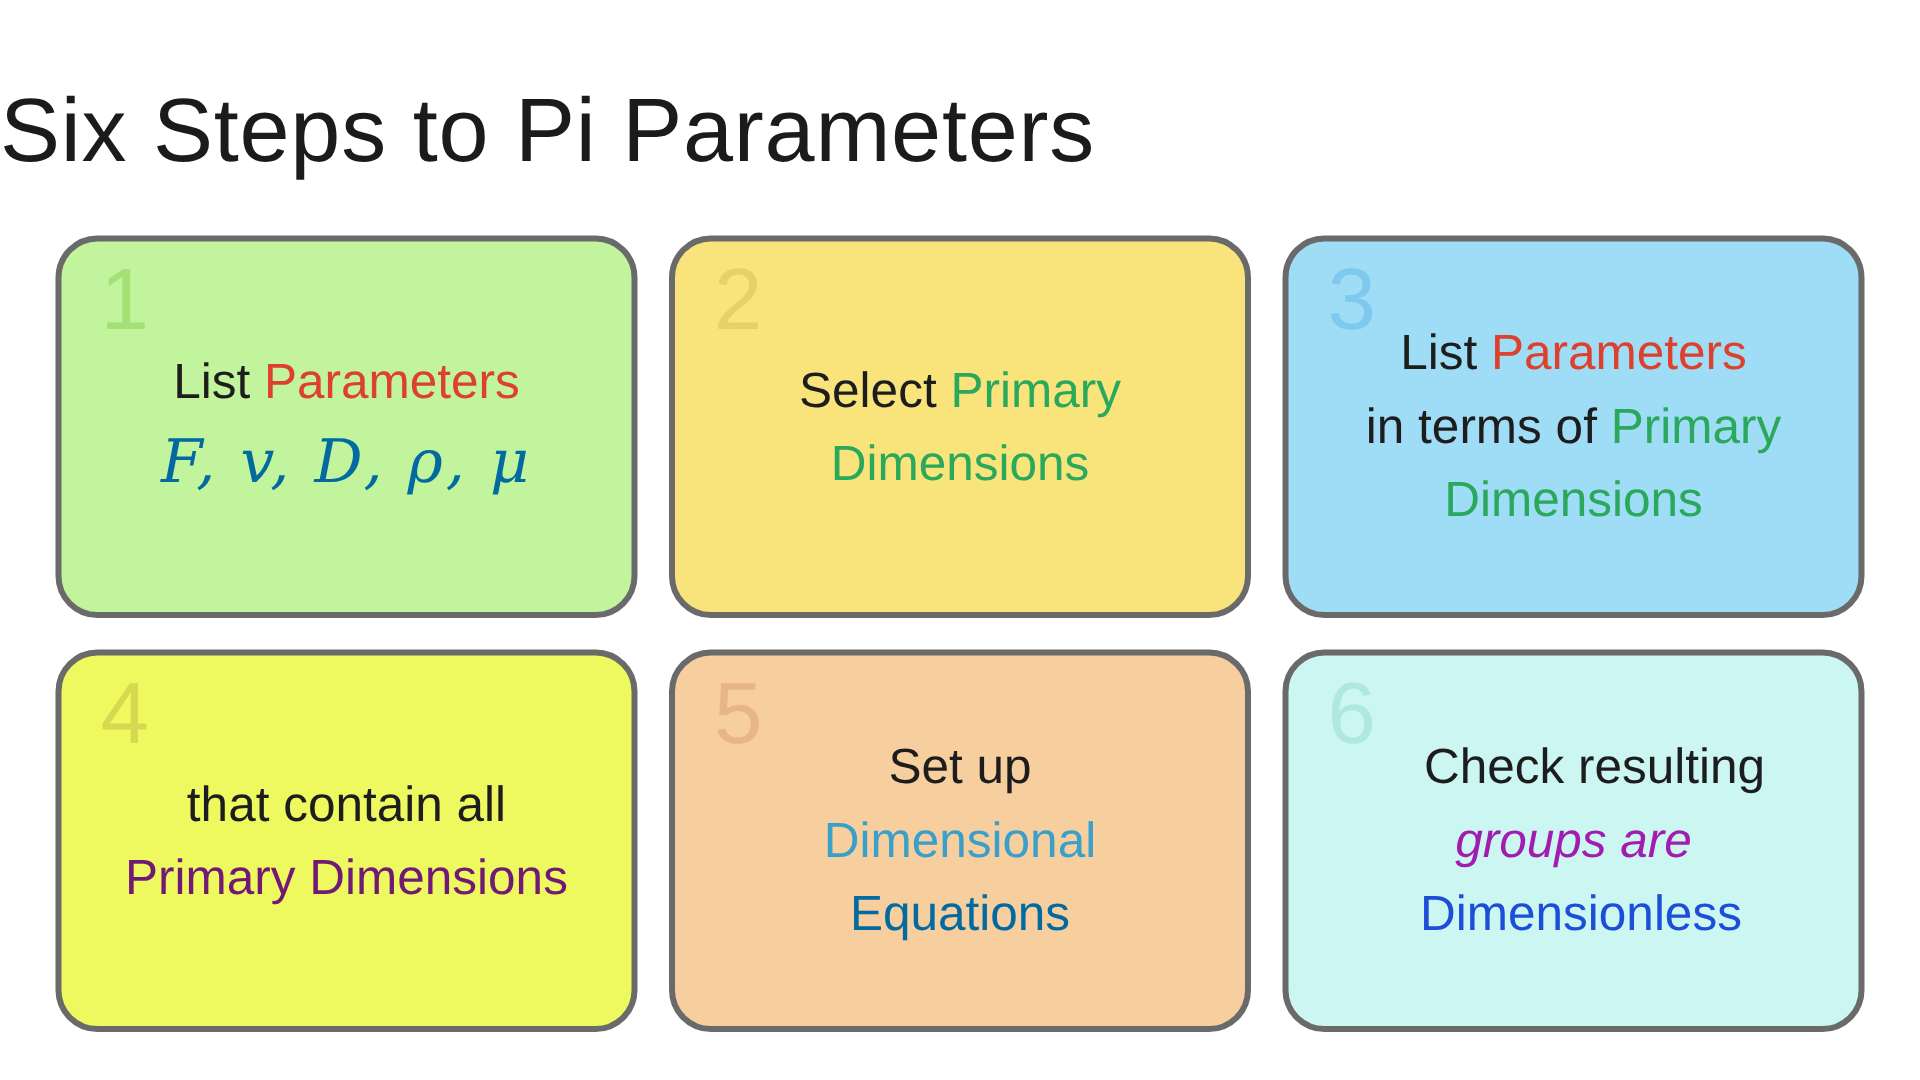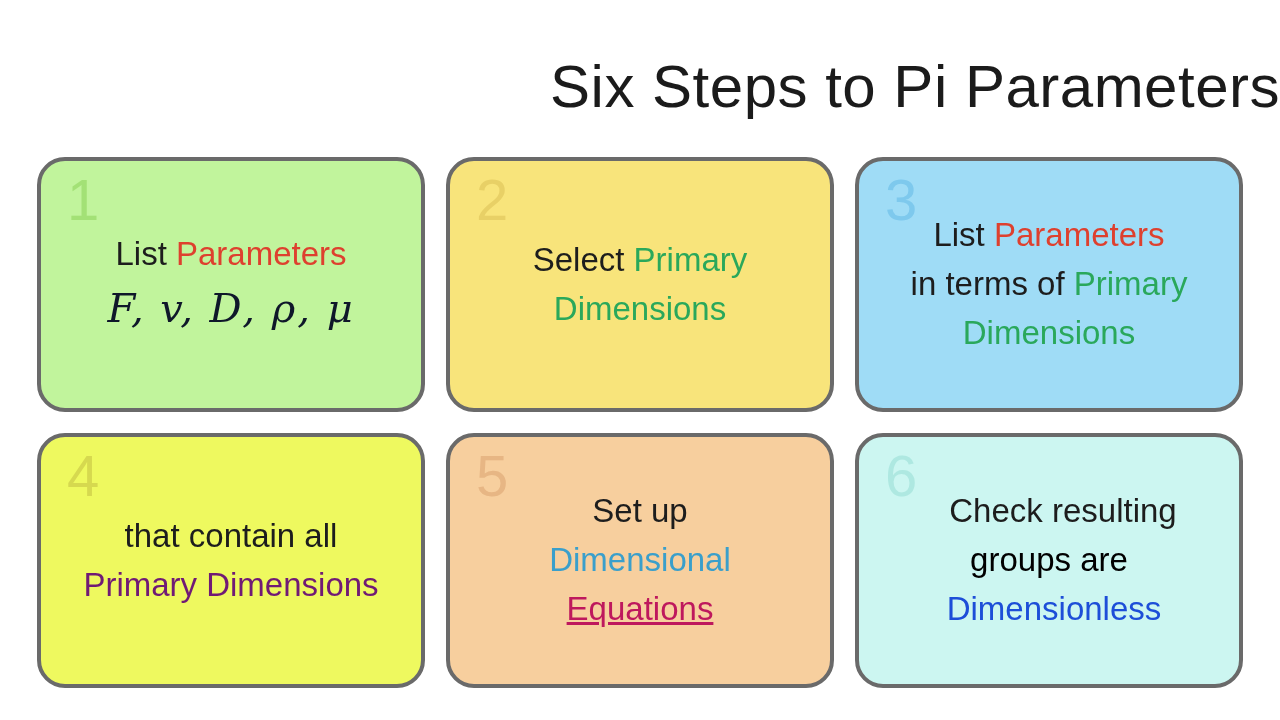--- a/index.html
+++ b/index.html
@@ -15,21 +15,21 @@
     position: relative;
     width: 1280px;
     height: 720px;
   }
   h1.title {
     margin: 0;
     position: absolute;
     top: 52px;
     left: 0;
     width: 1280px;
-    text-align: right;
+    text-align: left;
     font-size: 60px;
     font-weight: 500;
     letter-spacing: 0.5px;
     color: #1b1b1b;
   }
   .grid {
     position: absolute;
     left: 37px;
     top: 157px;
     width: 1206px;
@@ -74,21 +74,21 @@
 <body>
 
 <div class="page">
   <h1 class="title">Six Steps to Pi Parameters</h1>
 
   <div class="grid">
     <section class="card" style="background: rgb(193, 244, 156);">
       <span class="num" style="color: rgb(163, 225, 118);">1</span>
       <div class="content">
           <div><span style="color: rgb(29, 29, 29);">List </span><span style="color: rgb(222, 64, 46);">Parameters</span></div>
-          <div><span class="math" style="color: #0f172a;">F, v, D, ρ, μ</span></div>
+          <div><span class="math" style="color: #0369a1;">F, v, D, ρ, μ</span></div>
         </div>
     </section>
     <section class="card" style="background: rgb(248, 228, 123);">
       <span class="num" style="color: rgb(232, 208, 102);">2</span>
       <div class="content">
           <div><span style="color: rgb(29, 29, 29);">Select </span><span style="color: rgb(42, 168, 91);">Primary</span></div>
           <div><span style="color: rgb(42, 168, 91);">Dimensions</span></div>
         </div>
     </section>
     <section class="card" style="background: rgb(159, 220, 246);">
@@ -104,25 +104,25 @@
       <div class="content">
           <div><span style="color: rgb(29, 29, 29);">that contain all</span></div>
           <div><span style="color: #701a75;">Primary Dimensions</span></div>
         </div>
     </section>
     <section class="card" style="background: rgb(247, 207, 158);">
       <span class="num" style="color: rgb(231, 182, 132);">5</span>
       <div class="content">
           <div><span style="color: rgb(29, 29, 29);">Set up</span></div>
           <div><span style="color: rgb(58, 159, 203);">Dimensional</span></div>
-          <div><span style="color: #be185d; text-decoration: underline;">Equations</span></div>
+          <div><span style="color: #0369a1;">Equations</span></div>
         </div>
     </section>
     <section class="card" style="background: rgb(204, 246, 241);">
       <span class="num" style="color: rgb(174, 232, 225);">6</span>
       <div class="content">
           <div><span style="color: rgb(29, 29, 29); margin-left: 28px;">Check resulting</span></div>
-          <div><span style="color: #000000;">groups are</span></div>
+          <div><span style="color: #a21caf; font-style: italic;">groups are</span></div>
           <div><span style="color: #1d4ed8; margin-left: 10px;">Dimensionless</span></div>
         </div>
     </section>
   </div>
 </div>
 
 </body></html>

